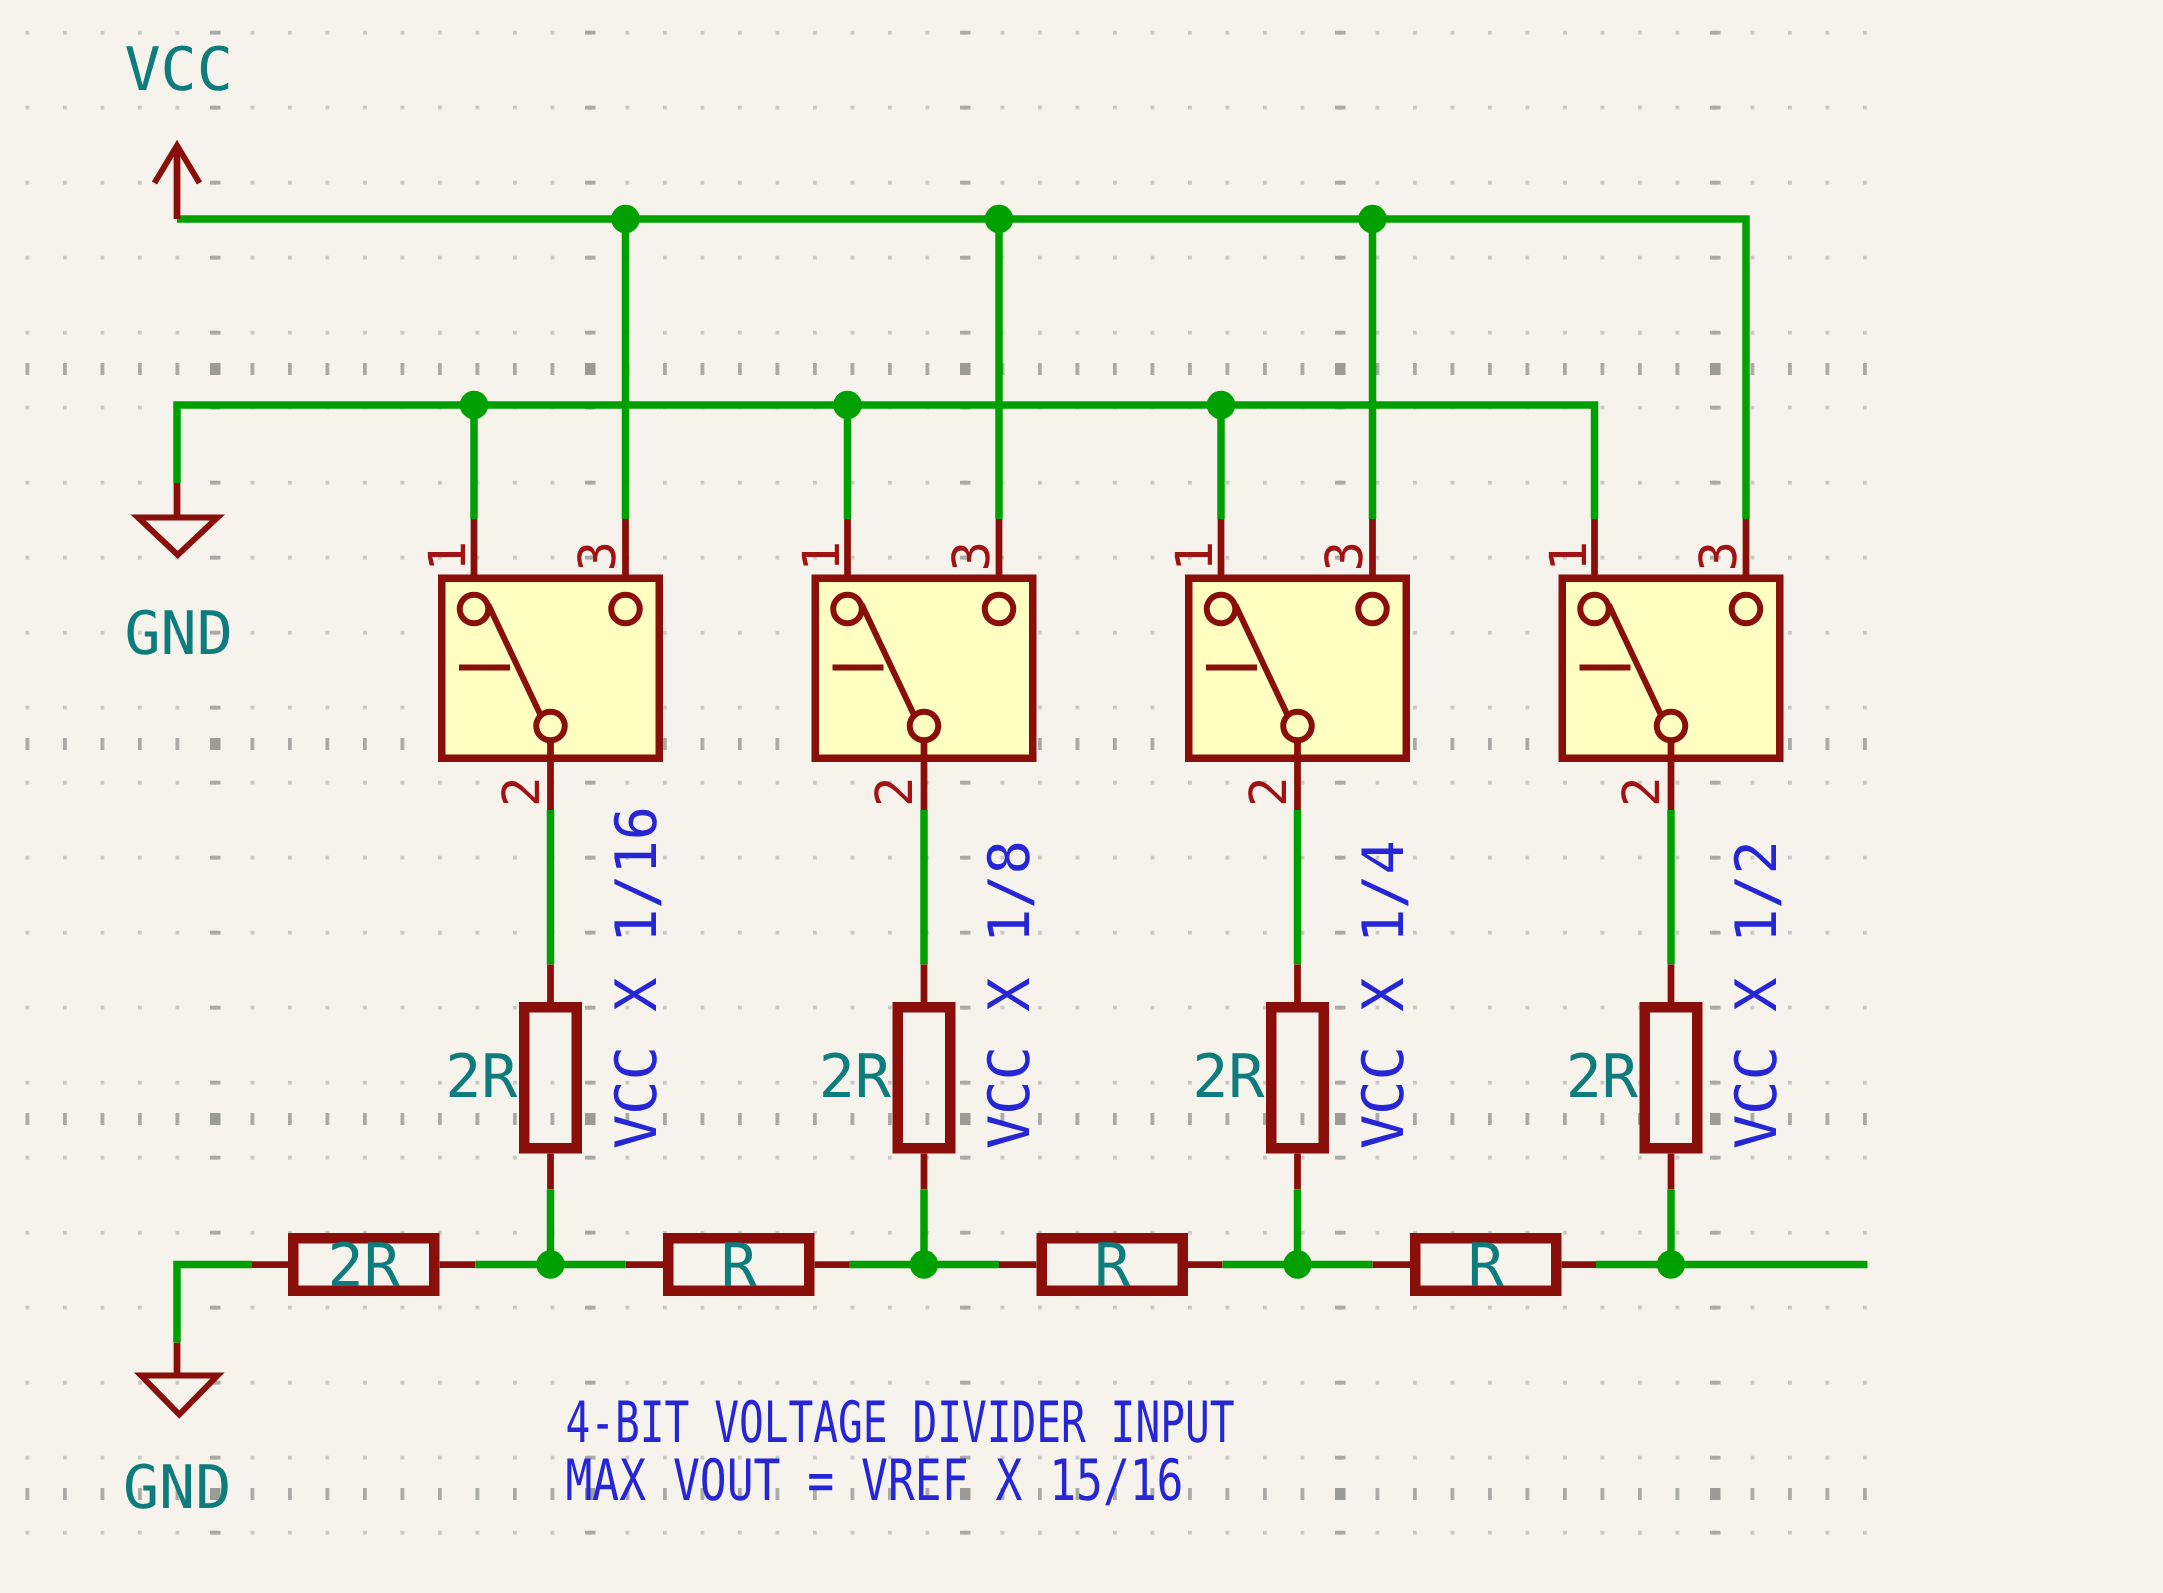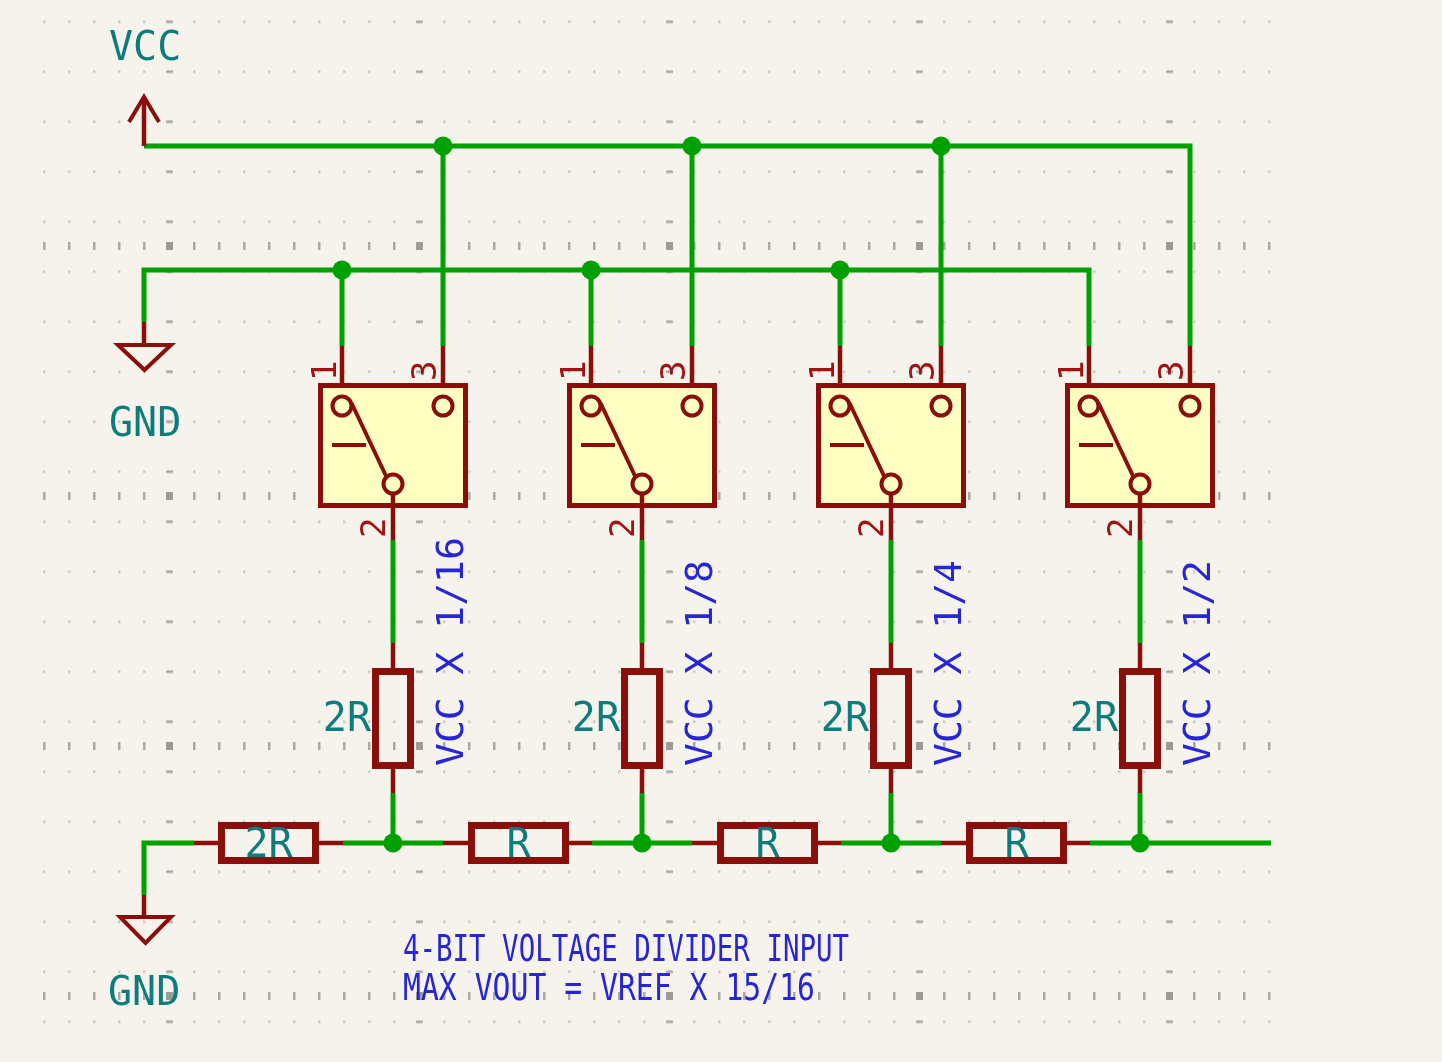--- a/index.html
+++ b/index.html
@@ -1,16 +1,16 @@
 <!DOCTYPE html>
 <html><head>
 <meta charset="utf-8">
 <style>
   html,body{margin:0;padding:0;background:#F5F3EC;}
-  .stage{position:relative;width:1245px;height:1062px;overflow:hidden;padding-left:26px;}
+  .stage{position:relative;width:1245px;height:1062px;overflow:hidden;}
   svg{display:block;}
   text{font-family:"DejaVu Sans Mono","Liberation Mono",monospace;}
   .tl{fill:#0E7C7C;font-size:40px;}
   .pin{fill:#A11212;font-size:34px;}
   .bl{fill:#2626D6;font-size:38px;}
   .big{font-size:40px;}
   .wire{stroke:#00A000;stroke-width:5;fill:none;}
   .stub{stroke:#8A0F0A;stroke-width:4.5;fill:none;}
   .sym{stroke:#8A0F0A;stroke-width:4;fill:none;}
   .box{stroke:#8A0F0A;stroke-width:5;fill:#FFFFC2;}

